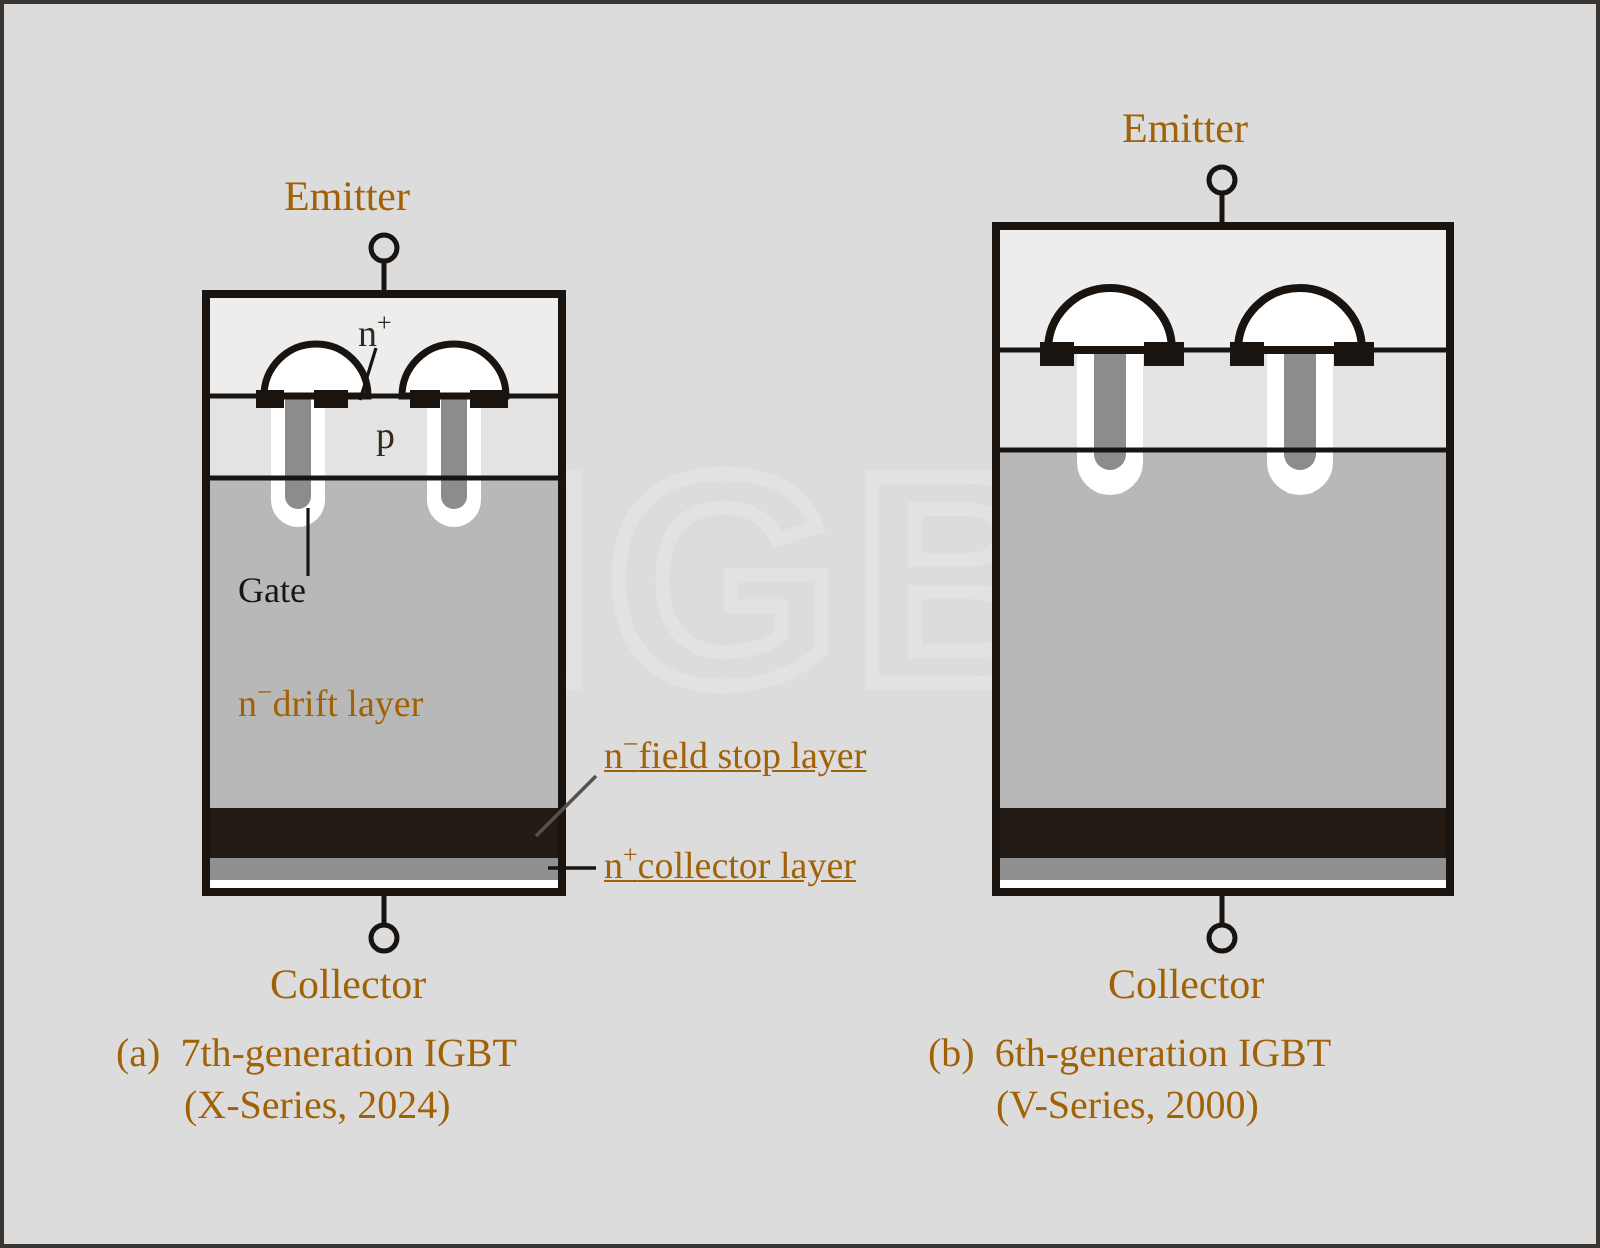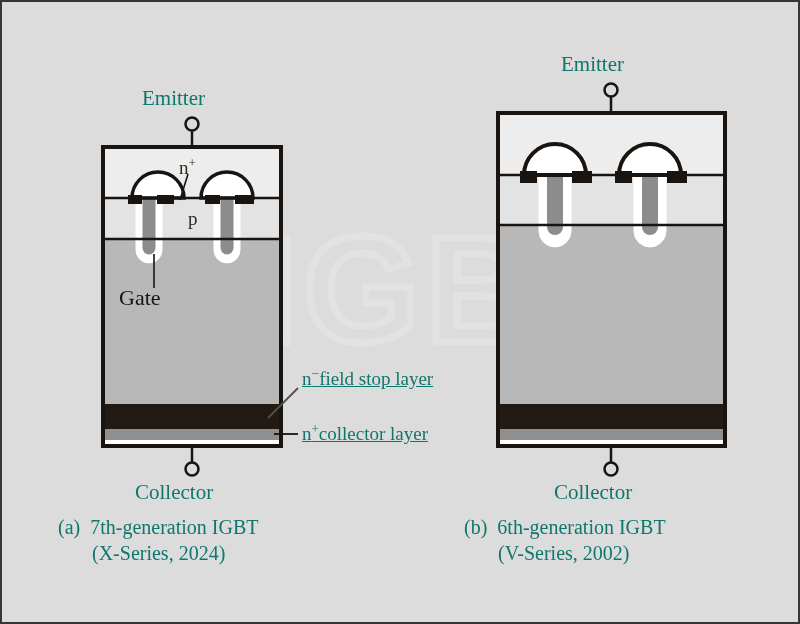--- a/index.html
+++ b/index.html
@@ -9,26 +9,26 @@
     font-family:"Liberation Serif", serif;
     overflow:hidden;
   }
   #figure{
     position:absolute;left:0;top:0;width:800px;height:624px;
     background:#dcdcdc;
     box-sizing:border-box;
     border:2px solid #3a3530;
   }
   .stage{position:absolute;left:0;top:0;width:800px;height:624px;}
-  .lbl{position:absolute;white-space:nowrap;color:#0f766e;}
+  .lbl{position:absolute;white-space:nowrap;color:#a16207;}
   .term-name{font-size:21px;}
   .caption{font-size:20px;line-height:26px;text-align:left;}
   .annot{font-size:19px;}
   .inlbl{font-size:19px;color:#33291c;}
-  .gate-lbl{font-size:22px;color:#1a1410;}
+  .gate-lbl{font-size:18px;color:#1a1410;}
   sup{font-size:0.68em;vertical-align:super;line-height:0;}
   .sub-minus{font-size:0.72em;vertical-align:super;line-height:0;letter-spacing:0;}
   svg{position:absolute;left:0;top:0;}
 </style>
 </head>
 <body>
 
 <div id="figure">
 
   <svg class="stage" width="800" height="624">
@@ -137,20 +137,21 @@
 
   <div class="lbl term-name" style="left:559px;top:50px;">Emitter</div>
   <div class="lbl term-name" style="left:552px;top:478px;">Collector</div>
 
   <div class="lbl inlbl" style="left:177px;top:155px;"><span>n</span><sup>+</sup></div>
 
   <div class="lbl inlbl" style="left:186px;top:206px;">p</div>
 
   <div class="lbl gate-lbl" style="left:117px;top:283px;">Gate</div>
 
+  <div class="lbl" style="left:117px;top:340px;font-size:19px;"><span>n</span><sup class="sub-minus">−</sup><span>drift layer</span></div>
 
   <div class="lbl annot" style="left:300px;top:366px;text-decoration:underline;"><span>n</span><sup class="sub-minus">−</sup><span>field stop layer</span></div>
 
   <div class="lbl annot" style="left:300px;top:421px;text-decoration:underline;"><span>n</span><sup>+</sup><span>collector layer</span></div>
 
   <div class="lbl caption" style="left:56px;top:512px;">
     <div style="display:flex;gap:10px;">
       <span>(a)</span>
       <span>7th-generation IGBT</span>
     </div>
@@ -158,17 +159,17 @@
       <span>(X-Series, 2024)</span>
     </div>
   </div>
 
   <div class="lbl caption" style="left:462px;top:512px;">
     <div style="display:flex;gap:10px;">
       <span>(b)</span>
       <span>6th-generation IGBT</span>
     </div>
     <div style="padding-left:34px;">
-      <span>(V-Series, 2002)</span>
+      <span>(V-Series, 2000)</span>
     </div>
   </div>
 
 </div>
 
 </body></html>

